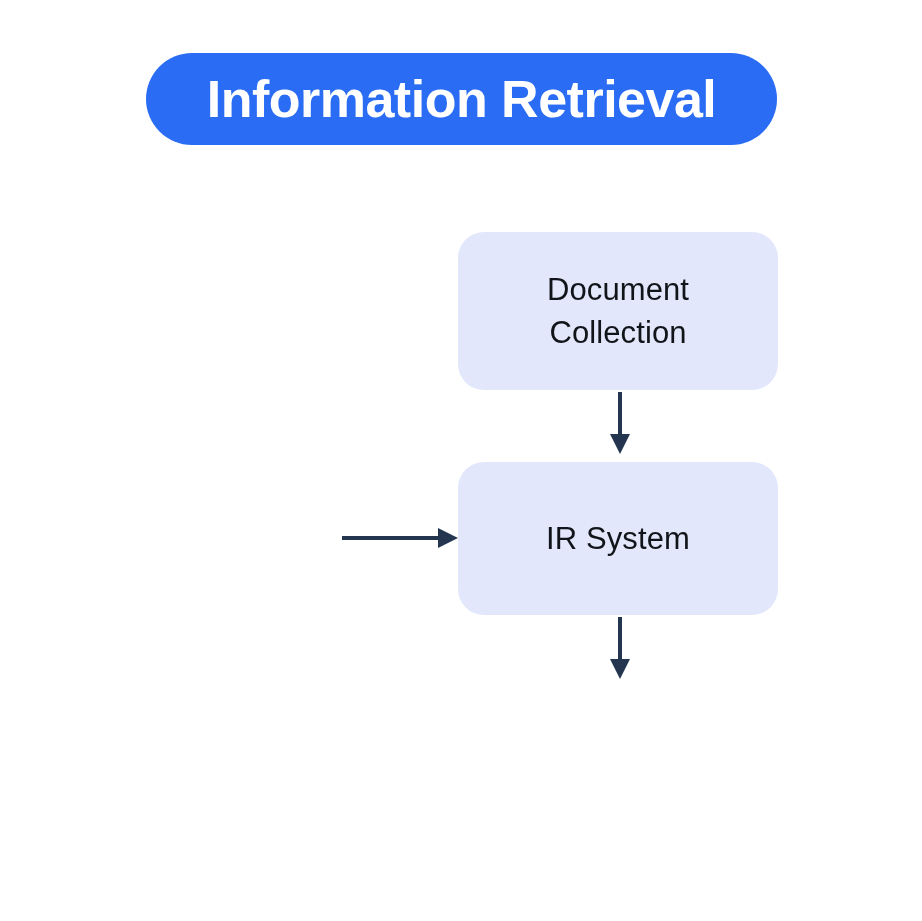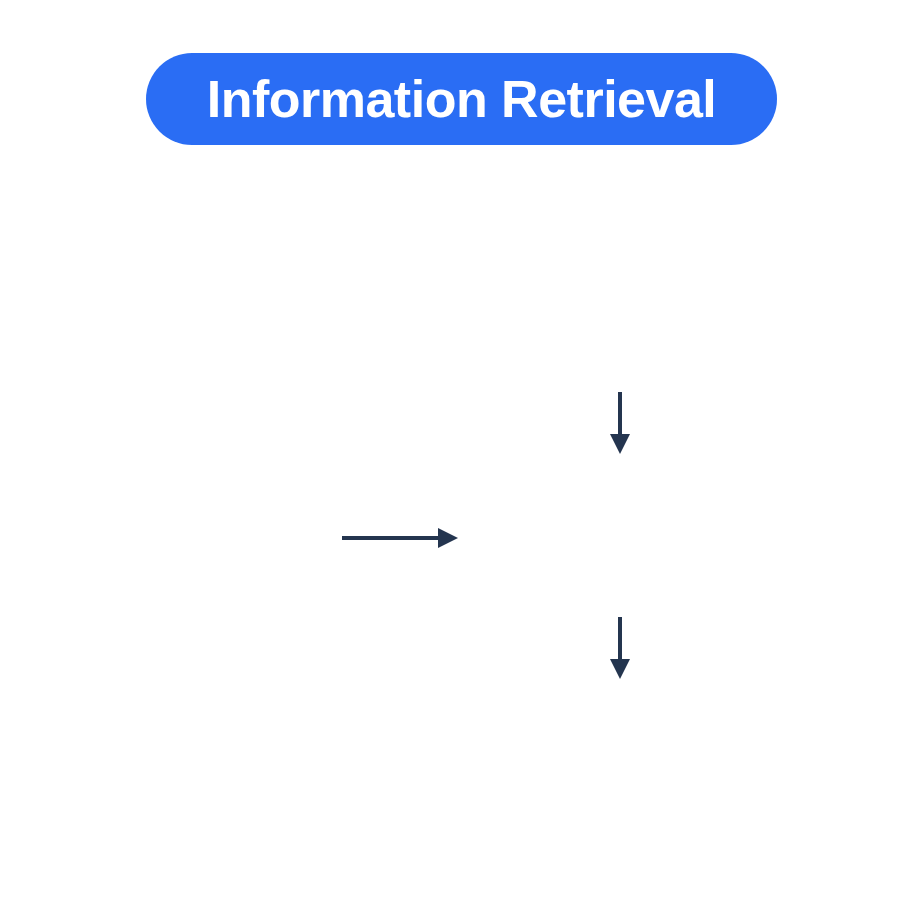--- a/index.html
+++ b/index.html
@@ -113,32 +113,41 @@
 </style>
 </head>
 <body>
 
 <div id="canvas">
 
   <div class="title-pill">
     <span class="title-text">Information Retrieval</span>
   </div>
 
+  <div class="node" id="node-document-collection">
+    <div class="node-label">
+      <span>Document</span><br>
+      <span>Collection</span>
+    </div>
+  </div>
 
   <svg class="arrow" id="arrow-collection-to-system" viewBox="0 0 40 72" width="40" height="72">
     <line x1="20" y1="2" x2="20" y2="50" stroke="#24354f" stroke-width="4"></line>
     <polygon points="20,64 10,44 30,44" fill="#24354f"></polygon>
   </svg>
 
 
   <svg class="arrow" id="arrow-query-to-system" viewBox="0 0 124 40" width="124" height="40">
     <line x1="2" y1="20" x2="104" y2="20" stroke="#24354f" stroke-width="4"></line>
     <polygon points="118,20 98,10 98,30" fill="#24354f"></polygon>
   </svg>
 
+  <div class="node" id="node-ir-system">
+    <div class="node-label">IR System</div>
+  </div>
 
   <svg class="arrow" id="arrow-system-to-results" viewBox="0 0 40 72" width="40" height="72">
     <line x1="20" y1="2" x2="20" y2="50" stroke="#24354f" stroke-width="4"></line>
     <polygon points="20,64 10,44 30,44" fill="#24354f"></polygon>
   </svg>
 
 
 </div>
 
 </body></html>

